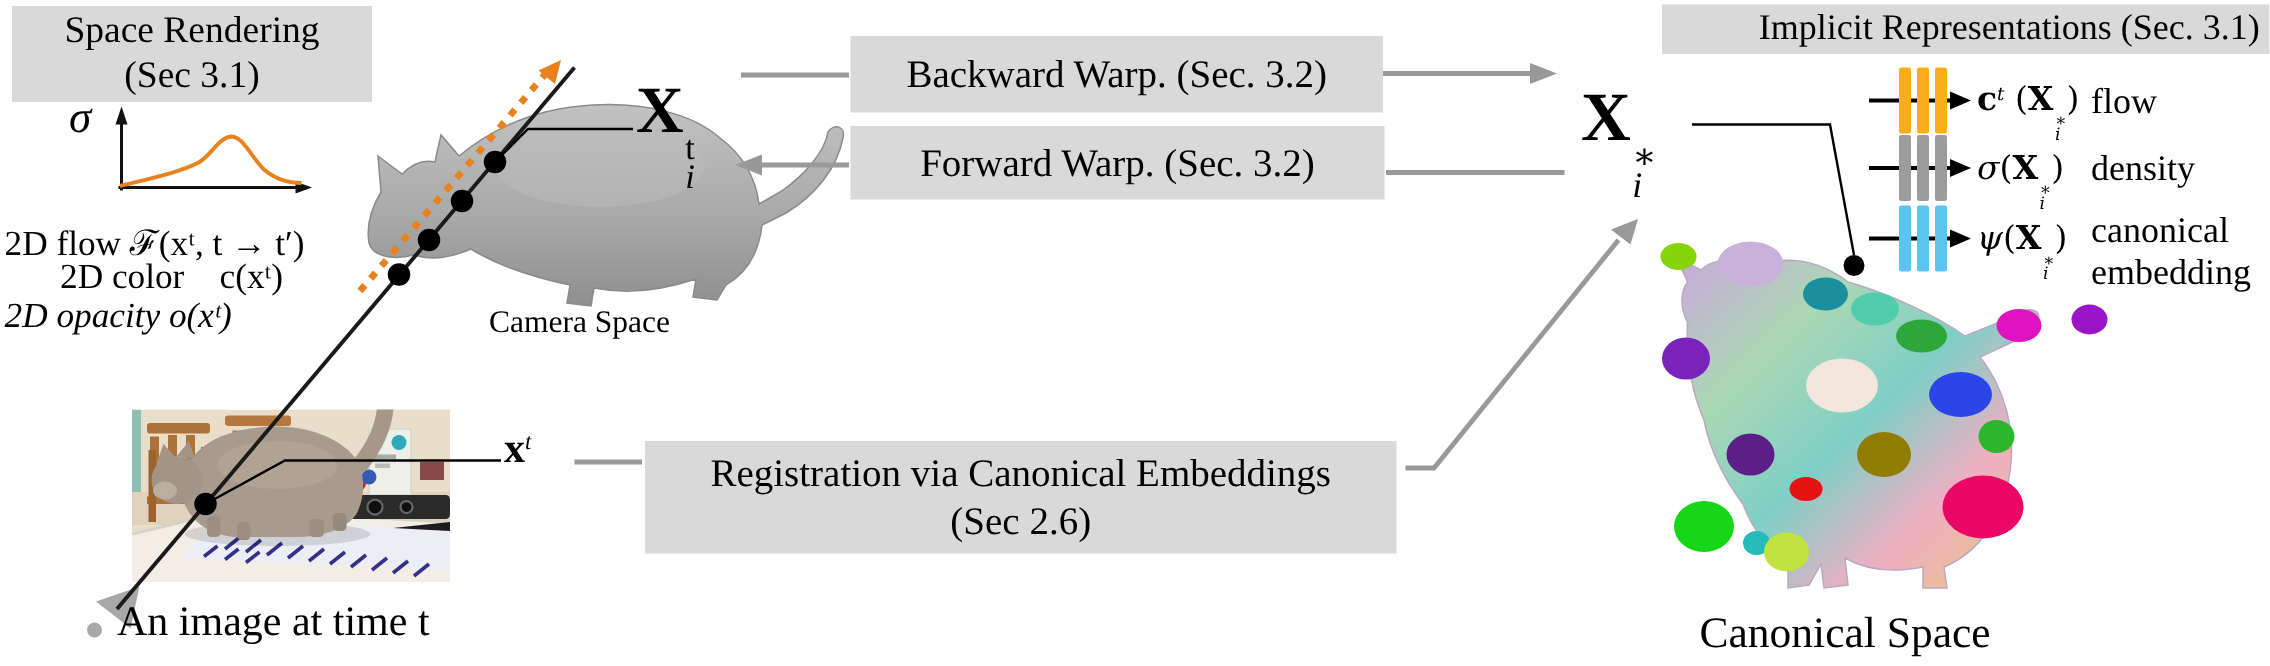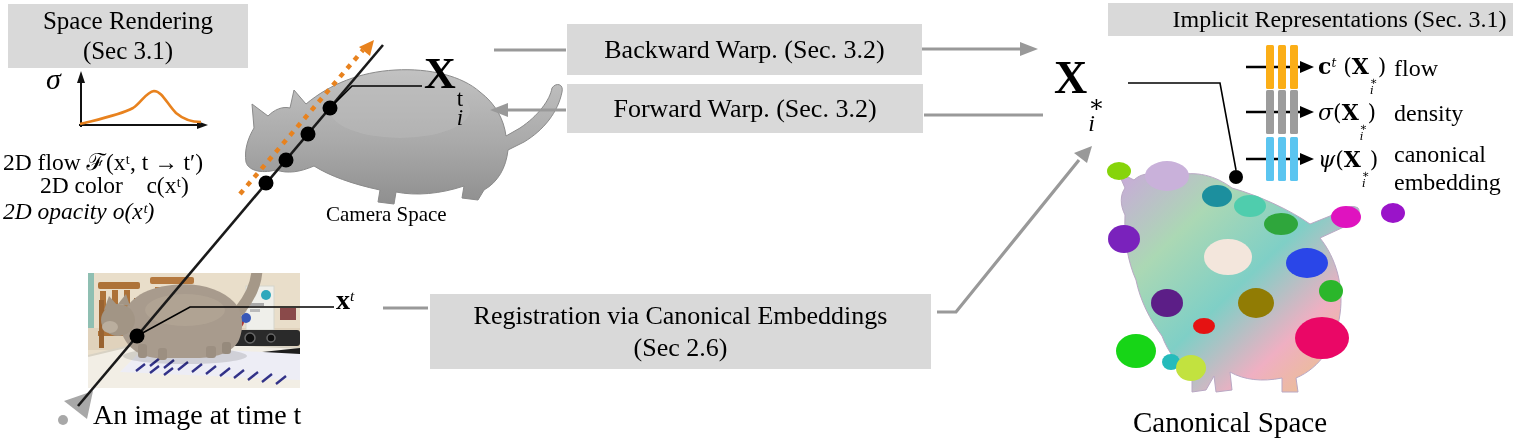--- a/index.html
+++ b/index.html
@@ -250,21 +250,21 @@
 
   <div class="pt" style="left:336px;top:286px;font-size:28px;">
     <span>x</span><span class="sup">t</span>
   </div>
 
   <div class="gbox" style="left:430px;top:277px;width:501px;height:75px;font-size:26px;margin-top:17px;">
     <div>Registration via Canonical Embeddings</div>
     <div>(Sec 2.6)</div>
   </div>
 
-  <div class="cap" style="left:93px;top:399px;font-size:28px;">An image at time t</div>
+  <div class="cap" style="left:78px;top:399px;font-size:28px;">An image at time t</div>
 
   <div class="pt" style="left:1054px;top:55px;font-size:46px;">
     <span>X</span><span class="ss">
         <span class="s1">∗</span>
         <span class="s2">i</span>
       </span>
   </div>
 
   <div class="gbox" style="left:1108px;top:3px;width:463px;height:33px;font-size:24px;">
     <div>Implicit Representations (Sec. 3.1)</div>

